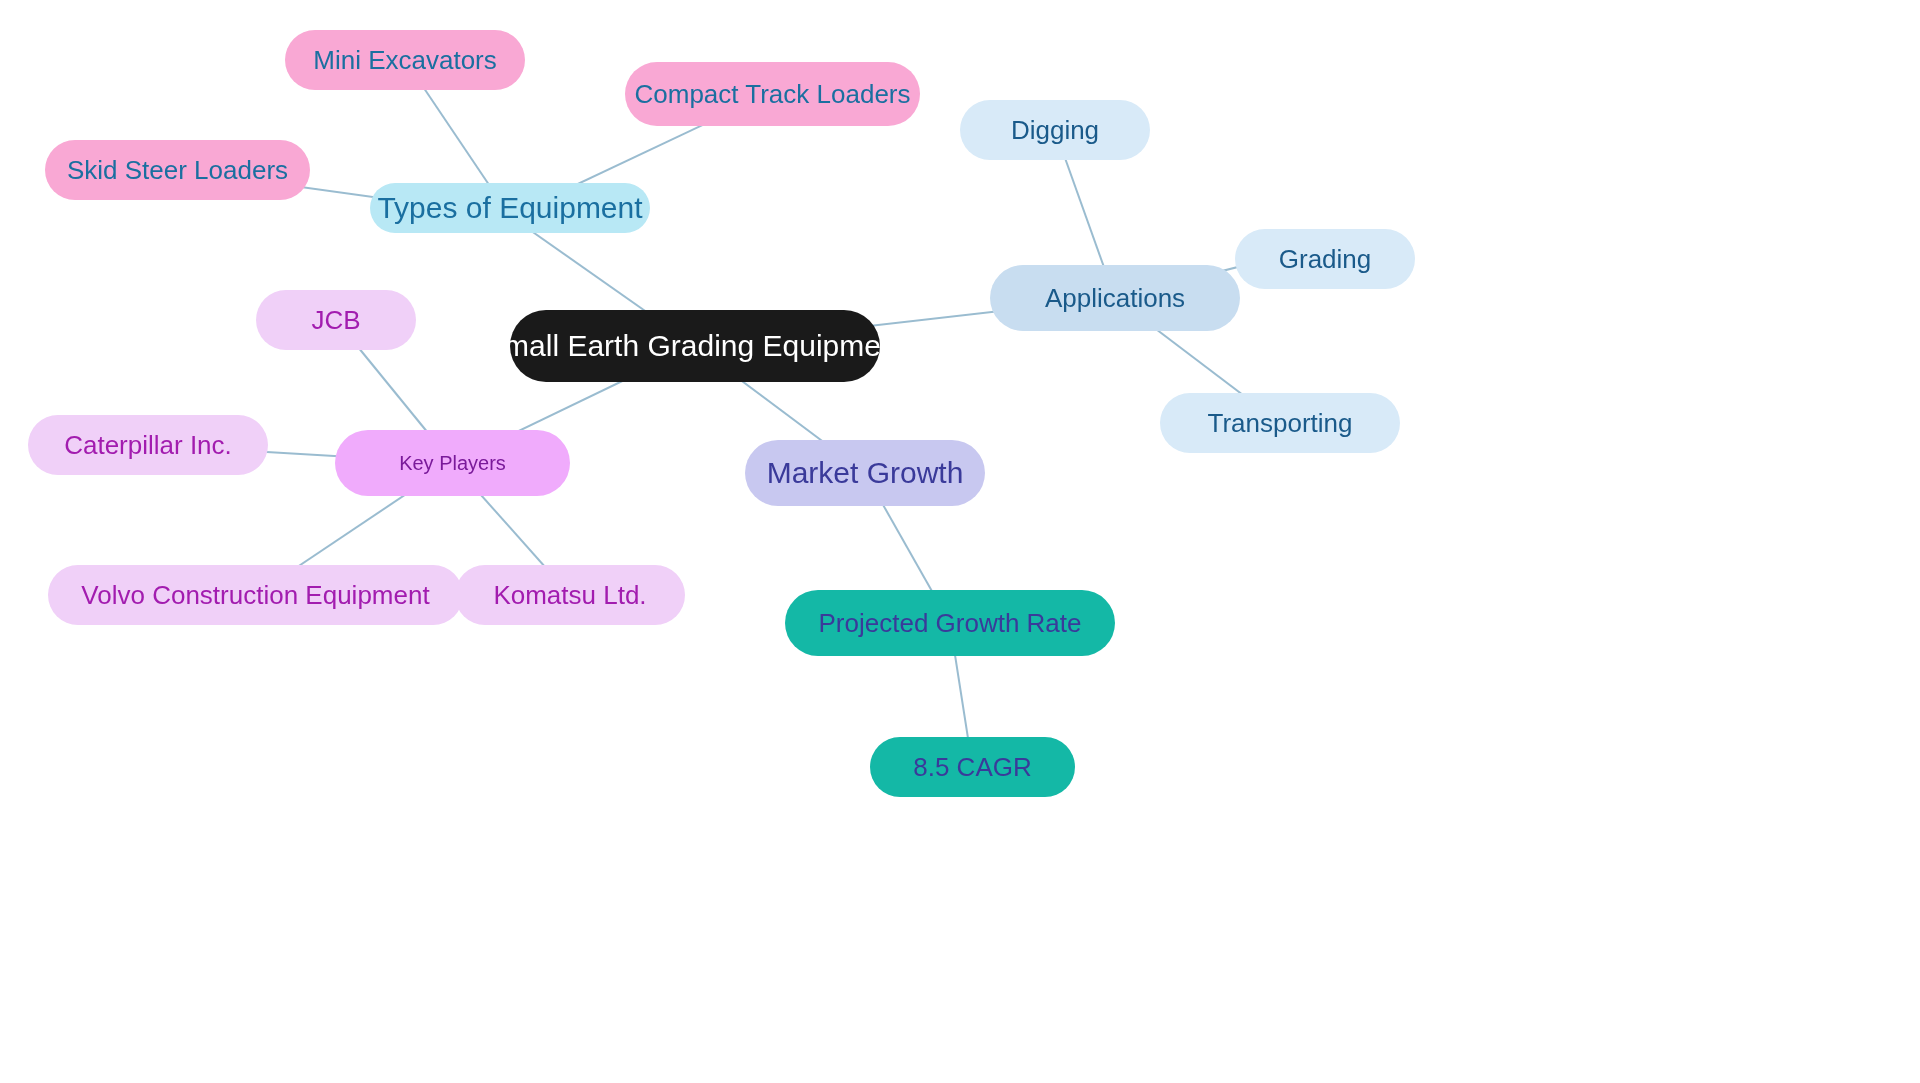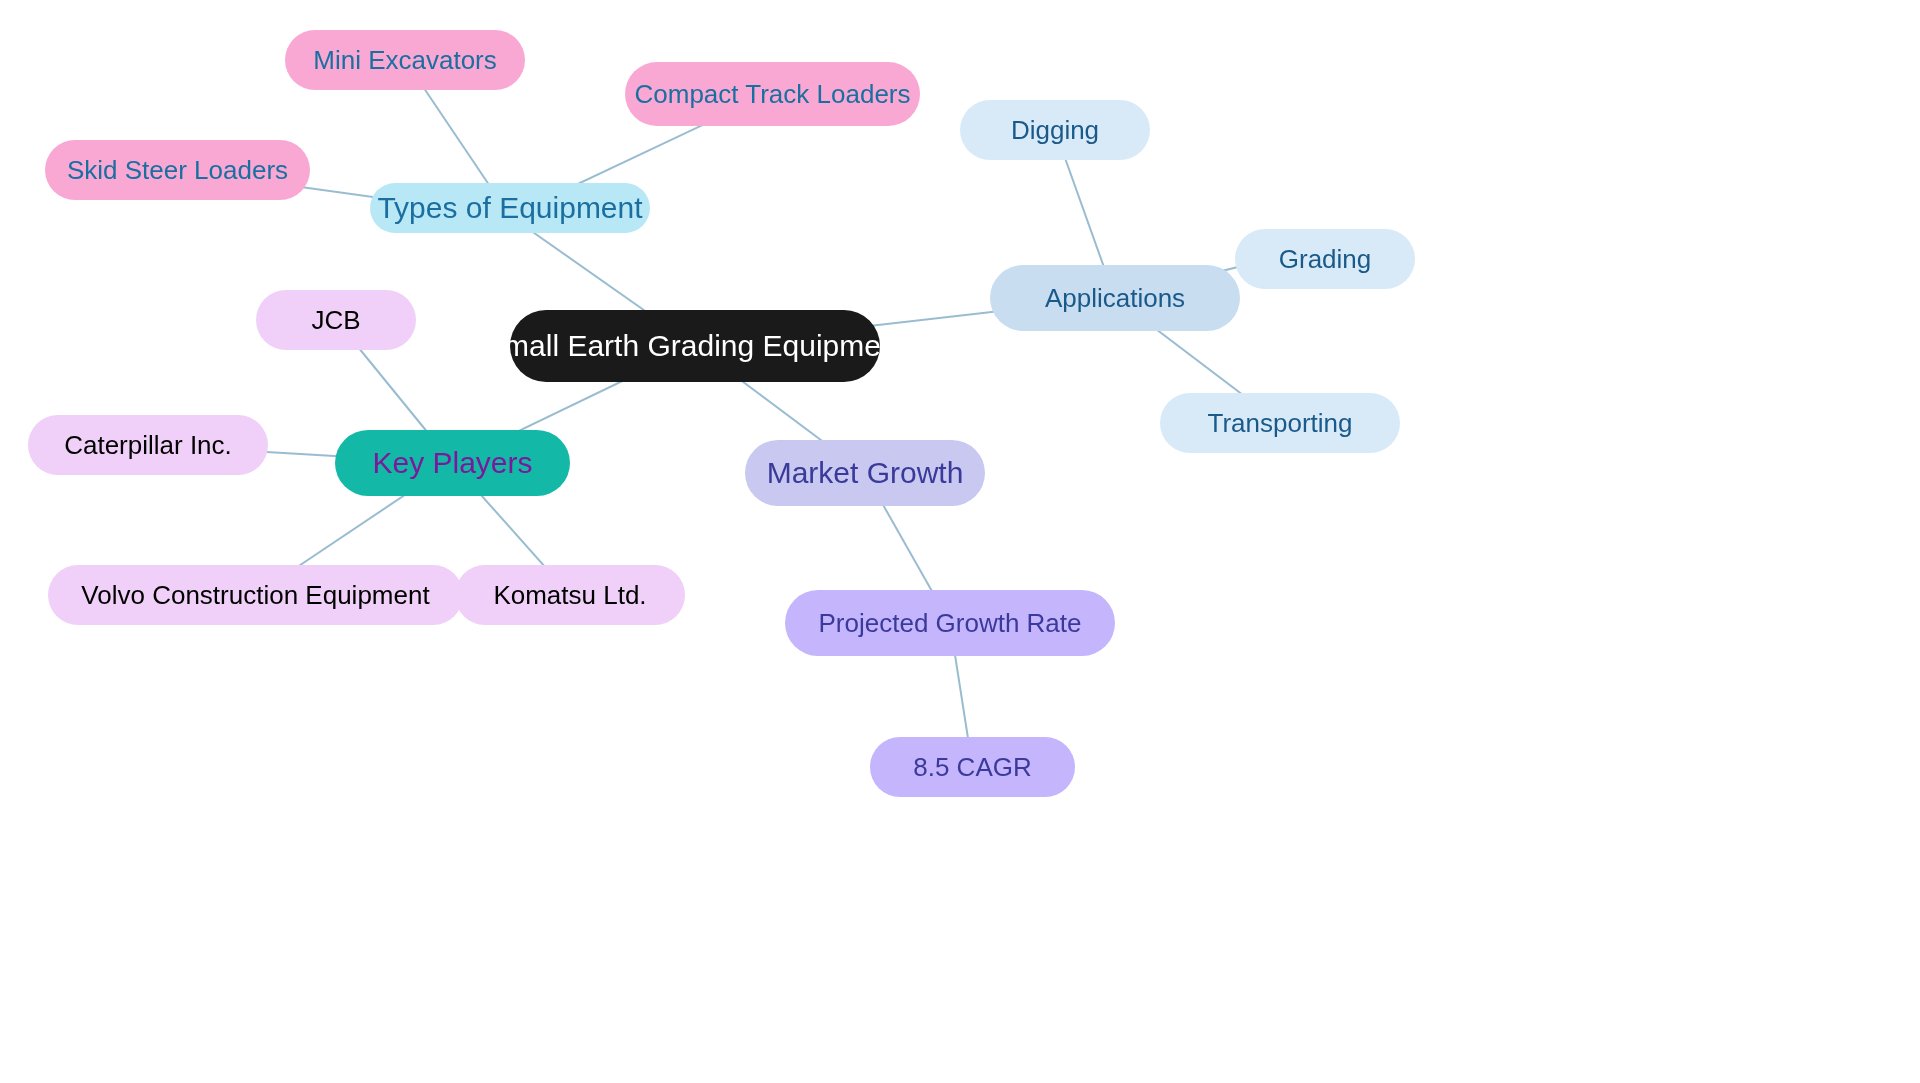--- a/index.html
+++ b/index.html
@@ -55,39 +55,39 @@
       padding: 18px 40px;
       font-size: 26px;
     }
     .node-application-item {
       background: #d8eaf8;
       color: #1a5a8a;
       padding: 16px 36px;
       font-size: 26px;
     }
     .node-key-players {
-      background: #14b8a6;
+      background: #f0abfc;
       color: #7a1a9a;
       padding: 8px 40px;
-      font-size: 30px;
+      font-size: 20px;
     }
     .node-player-item {
       background: #f0d0f8;
-      color: #000000;
+      color: #a21caf;
       padding: 16px 36px;
       font-size: 26px;
     }
     .node-market-growth {
       background: #c8c8f0;
       color: #3a3a9a;
       padding: 18px 40px;
       font-size: 30px;
     }
     .node-growth-item {
-      background: #c4b5fd;
+      background: #14b8a6;
       color: #3a3a9a;
       padding: 16px 36px;
       font-size: 26px;
     }
   </style>
 </head>
 <body>
 
 <svg class="connections" id="svg-lines">
     <line x1="695" y1="346" x2="510" y2="216" stroke="#9abcd0" stroke-width="2"></line>

